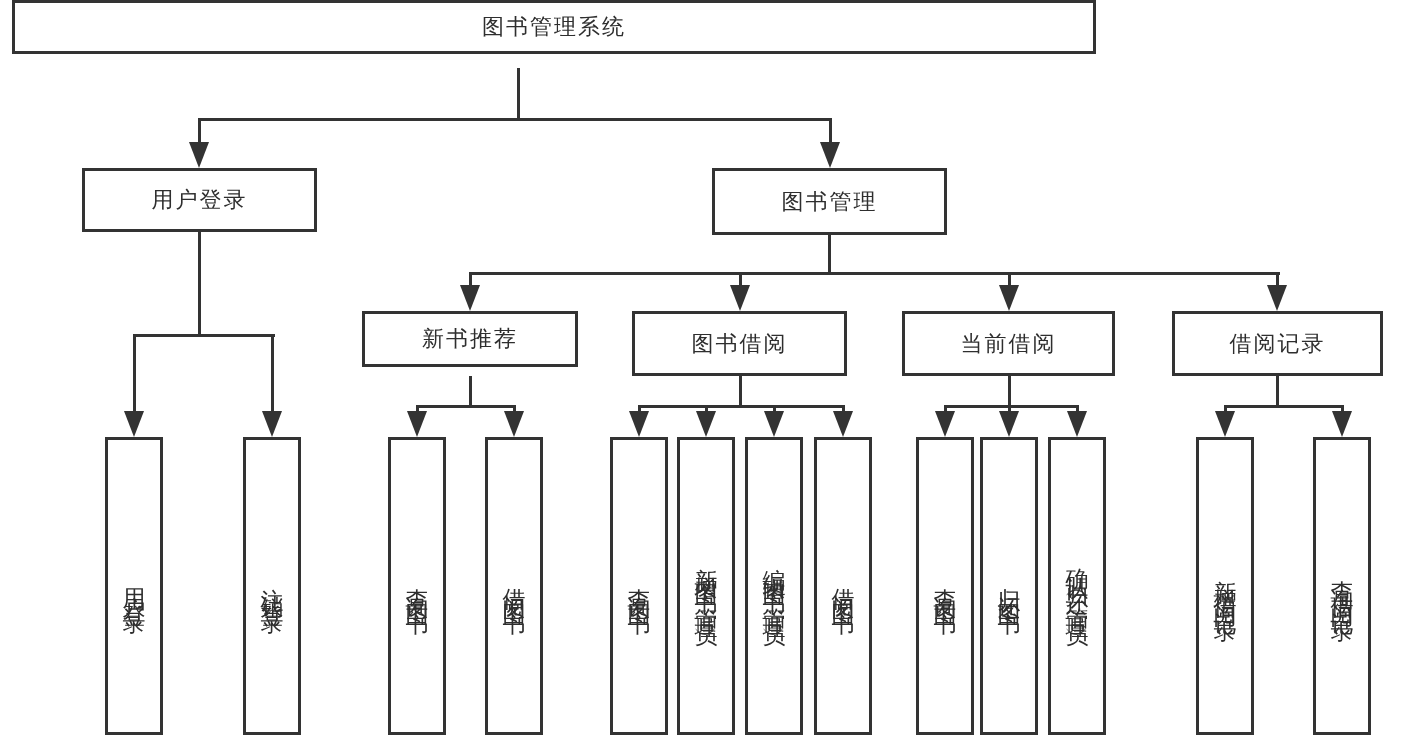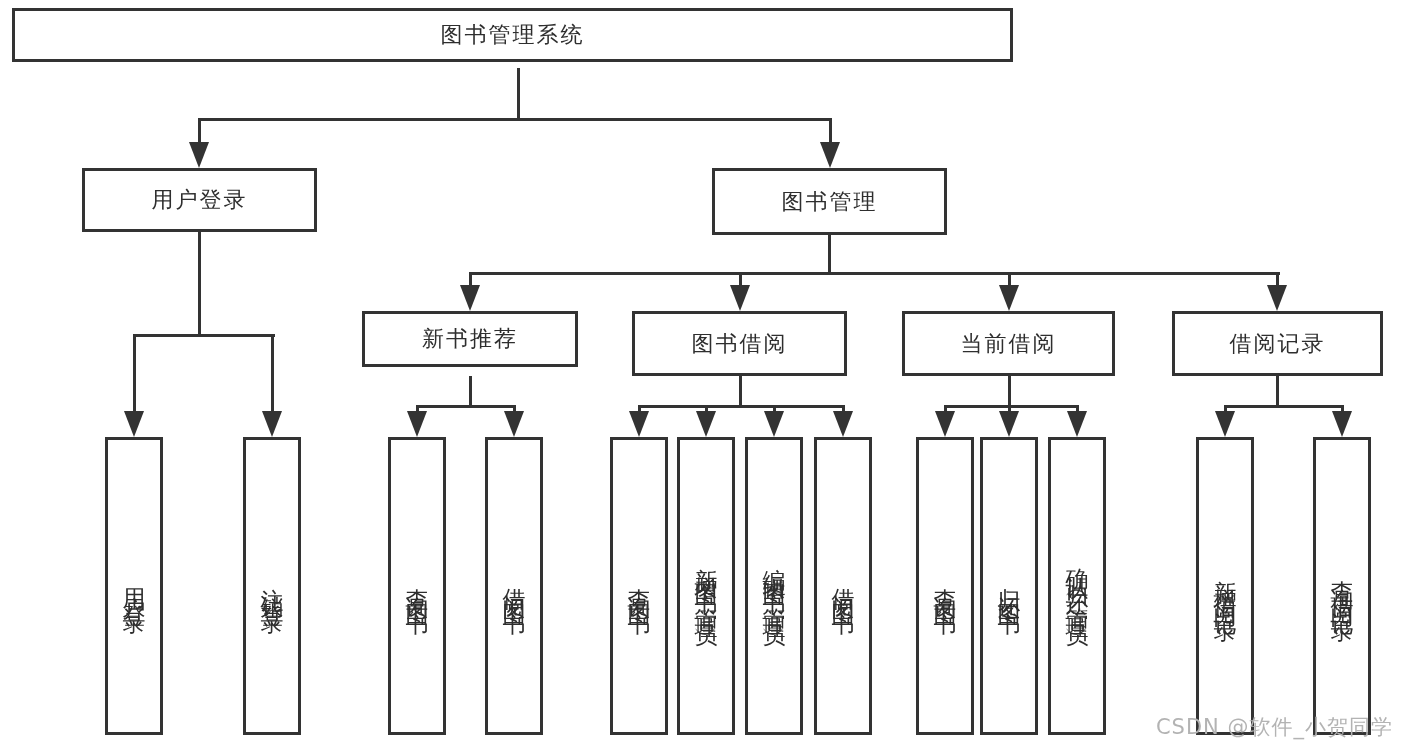--- a/index.html
+++ b/index.html
@@ -35,21 +35,21 @@
   .watermark {
     position:absolute; right:12px; bottom:6px;
     font-size:21px; color:#b3b3b3; letter-spacing:1px;
   }
 </style>
 </head>
 <body>
 
 <div class="canvas">
 
-  <div class="box" style="left:12px; top:8px; width:1001px; height:54px;">
+  <div class="box" style="left:12px; top:0; width:1084px; height:54px;">
     <span>图书管理系统</span>
   </div>
 
   <div class="ln" style="left:517px; top:68px; width:3px; height:52px;"></div>
   <div class="ln" style="left:198px; top:118px; width:634px; height:3px;"></div>
   <div class="ln" style="left:198px; top:118px; width:3px; height:28px;"></div>
   <div class="arrow" style="left:189px; top:142px;"></div>
   <div class="ln" style="left:829px; top:118px; width:3px; height:28px;"></div>
   <div class="arrow" style="left:820px; top:142px;"></div>
 
@@ -162,15 +162,14 @@
     <span class="vtext">确认归还（管理员）</span>
   </div>
 
   <div class="vbox" style="left:1196px; top:437px; width:58px; height:298px;">
     <span class="vtext">新增借阅记录</span>
   </div>
   <div class="vbox" style="left:1313px; top:437px; width:58px; height:298px;">
     <span class="vtext">查询借阅记录</span>
   </div>
 
-  <div class="watermark">CSDN @软件_小贺同学</div>
 
 </div>
 
 </body></html>

